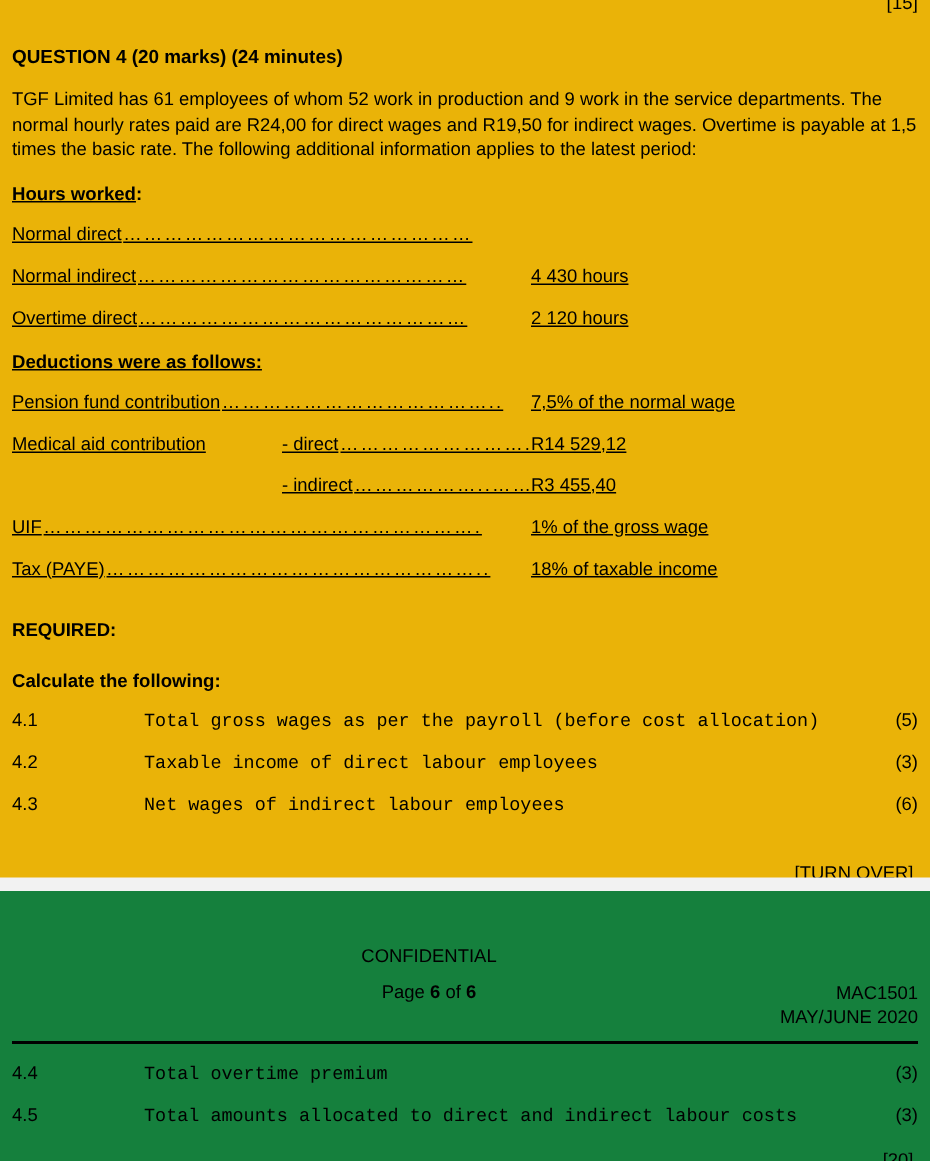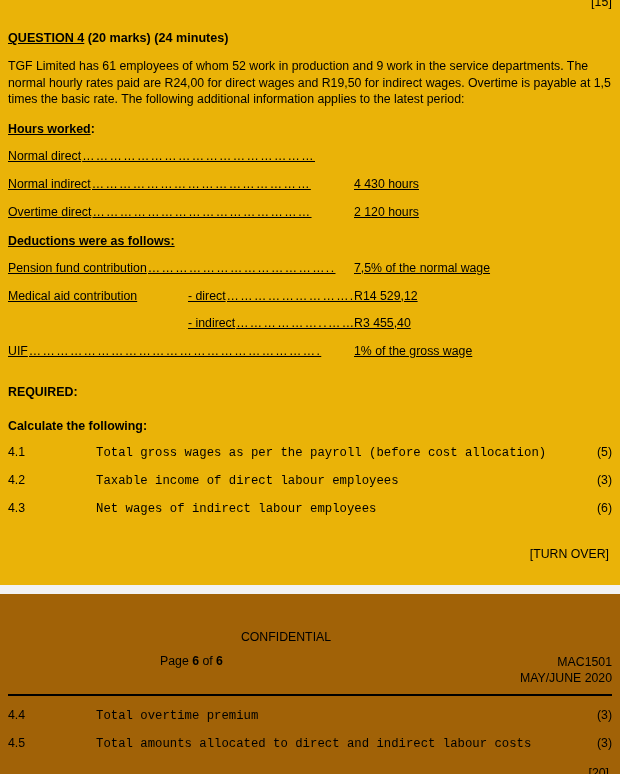--- a/index.html
+++ b/index.html
@@ -13,21 +13,21 @@
     color: #000000;
     font-size: 12.3px;
     position: relative;
     overflow: hidden;
   }
 
   .page { position: absolute; left: 0; width: 620px; }
 
   
   #page-one { top: 0; height: 586px; background: #eab308; }
-  #page-two { top: 594px; height: 180px; background: #a16207; }
+  #page-two { top: 594px; height: 180px; background: #15803d; }
 
   .page-gap {
     position: absolute; left: 0; top: 585px;
     width: 620px; height: 9px;
     background: #f2f2f2;
   }
 
   .content { padding: 0 8px; }
 
   .corner-mark {
@@ -35,21 +35,21 @@
     font-size: 12.3px; line-height: 14px;
     letter-spacing: 0.1px;
   }
 
   .q-heading {
     margin-top: 30px;
     font-weight: bold;
     font-size: 12.6px;
     line-height: 16px;
   }
-  .q-heading .u { text-decoration: underline; }
+  .q-heading .u { }
 
   .intro {
     margin-top: 12px;
     line-height: 16.5px;
     text-align: left;
     font-size: 12.3px;
   }
 
   .sect-head {
     margin-top: 14px;
@@ -124,20 +124,21 @@
     padding-right: 48px;
   }
   .pageline-wrap {
     display: flex;
     align-items: flex-start;
     margin-top: 10px;
   }
   .pageline-left { flex: 1; }
   .pageline-center {
     flex: 0 0 auto;
+    text-align: center;
     width: 300px;
     font-size: 12.3px;
     padding-right: 48px;
   }
   .pageline-center b { font-weight: bold; }
   .pageline-right {
     flex: 1;
     text-align: right;
     font-size: 12.3px;
     line-height: 16px;
@@ -211,20 +212,25 @@
       <span class="dots">………………..…….</span>
       <span class="val">R3 455,40</span>
     </div>
 
     <div class="lrow">
       <span class="lbl">UIF</span>
       <span class="dots">……………………………………………………….</span>
       <span class="val">1% of the gross wage</span>
     </div>
 
+    <div class="lrow">
+      <span class="lbl">Tax (PAYE)</span>
+      <span class="dots">………………………………………………..</span>
+      <span class="val">18% of taxable income</span>
+    </div>
 
     <div class="req">REQUIRED:</div>
     <div class="calc">Calculate the following:</div>
 
     <div class="qitem">
       <span class="num">4.1</span>
       <span class="txt">Total gross wages as per the payroll (before cost allocation)</span>
       <span class="marks">(5)</span>
     </div>
     <div class="qitem">

